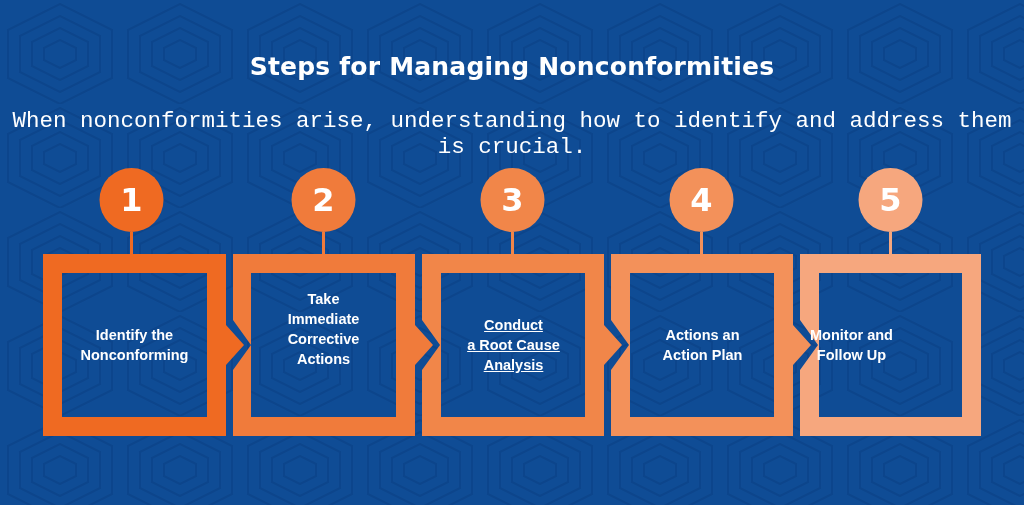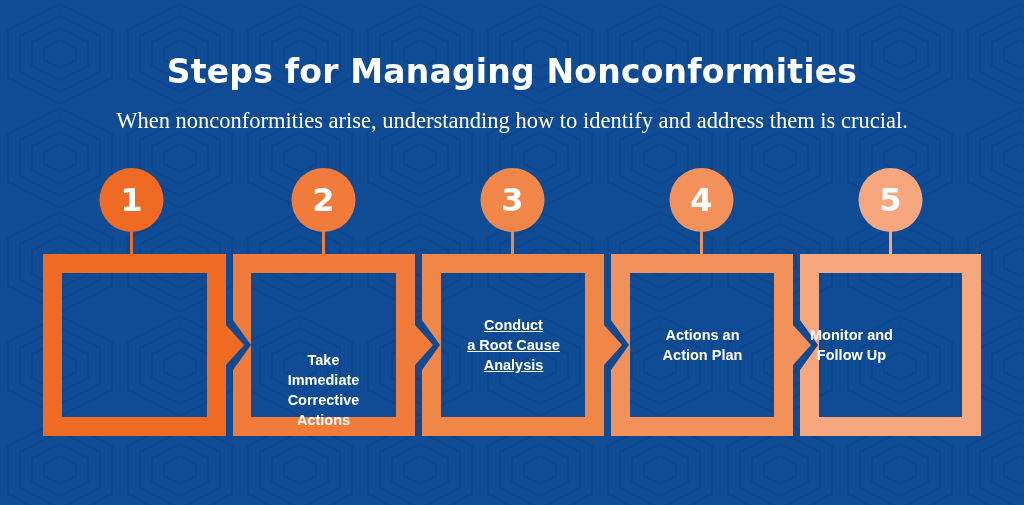--- a/index.html
+++ b/index.html
@@ -7,26 +7,26 @@
     width: 1024px; height: 505px; overflow: hidden;
     background: #0f4c95;
     position: relative;
     font-family: "DejaVu Sans", sans-serif;
   }
   .bg-pattern { position: absolute; left: 0; top: 0; width: 1024px; height: 505px; }
   .title {
     position: absolute; left: 0; top: 52px; width: 1024px;
     text-align: center; color: #ffffff;
     font-family: "DejaVu Sans", sans-serif; font-weight: bold;
-    font-size: 33px; letter-spacing: 0.2px;
+    font-size: 25px; letter-spacing: 0.2px;
   }
   .subtitle {
     position: absolute; left: 0; top: 108px; width: 1024px;
     text-align: center; color: #ffffff;
-    font-family: Liberation Serif, serif;
+    font-family: Liberation Mono, monospace;
     font-size: 22.5px;
   }
   .diagram { position: absolute; left: 0; top: 0; width: 1024px; height: 505px; }
   .step-label {
     position: absolute; width: 145px; height: 144px;
     display: flex; align-items: center; justify-content: center;
     text-align: center; color: #ffffff;
     font-family: "Liberation Sans", sans-serif; font-weight: bold;
     font-size: 14.5px; line-height: 20px;
   }
@@ -97,23 +97,25 @@
 </svg>
 
 <div class="step-num" style="left:99.5px; top:168px;">1</div>
 <div class="step-num" style="left:291.5px; top:168px;">2</div>
 <div class="step-num" style="left:480.5px; top:168px;">3</div>
 <div class="step-num" style="left:669.5px; top:168px;">4</div>
 <div class="step-num" style="left:858.5px; top:168px;">5</div>
 
 <div class="step-label" style="left:62px; top:273px;">
   <div>
+    <span>Identify the</span>
+    <span>Nonconforming</span>
   </div>
 </div>
-<div class="step-label" style="left:251px; top:286px;align-items:flex-end;">
+<div class="step-label" style="left:251px; top:257px;">
   <div>
     <span>Take</span>
     <span>Immediate</span>
     <span>Corrective</span>
     <span>Actions</span>
   </div>
 </div>
 <div class="step-label" style="left:441px; top:273px;text-decoration:underline;">
   <div>
     <span>Conduct</span>

